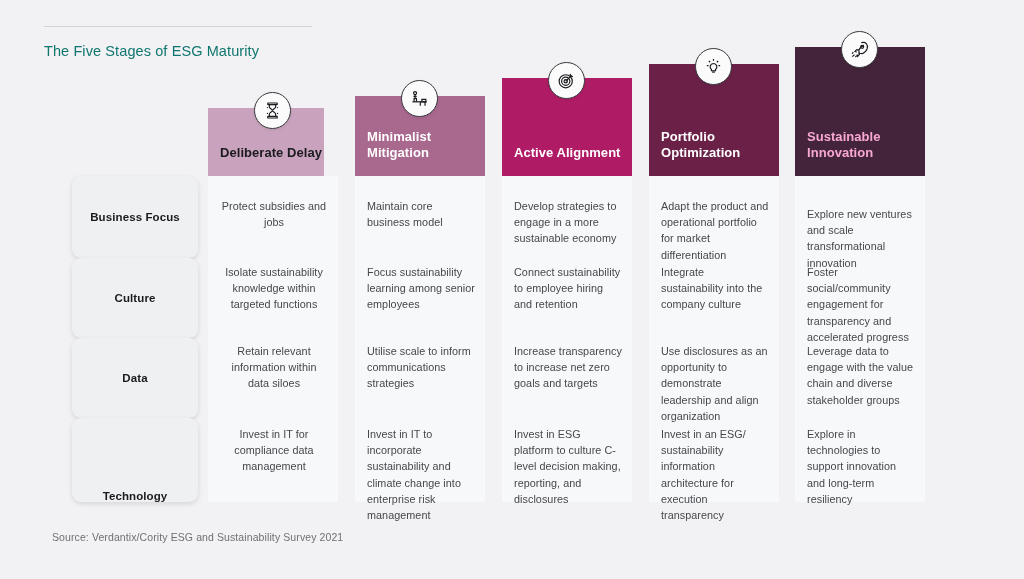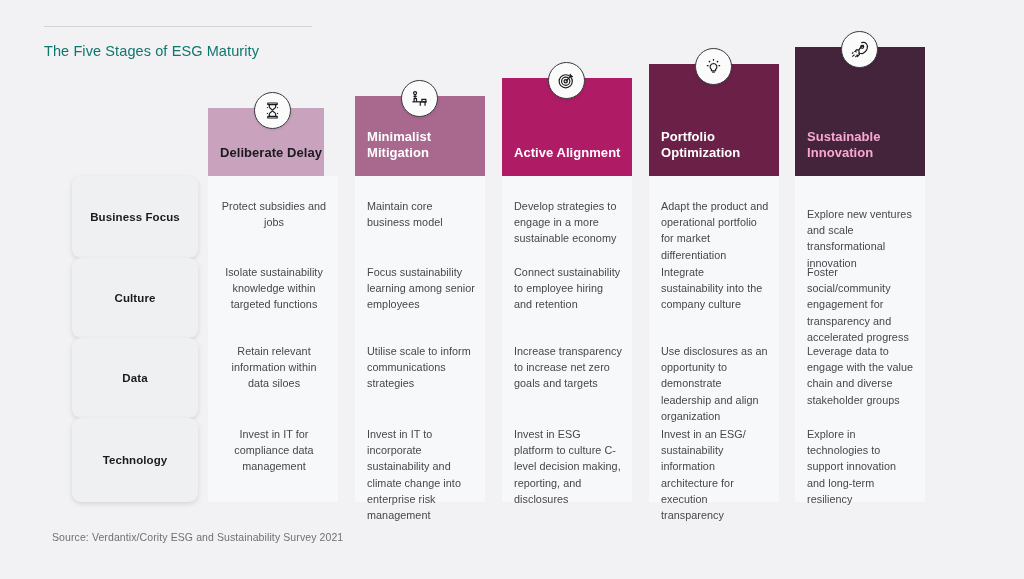--- a/index.html
+++ b/index.html
@@ -99,21 +99,21 @@
   <div class="rail">
     <div class="rowlabel" style="top:0px;height:82px;">
       <span>Business Focus</span>
     </div>
     <div class="rowlabel" style="top:82px;height:80px;">
       <span>Culture</span>
     </div>
     <div class="rowlabel" style="top:162px;height:80px;">
       <span>Data</span>
     </div>
-    <div class="rowlabel" style="top:242px;height:84px;">
+    <div class="rowlabel" style="top:242px;height:84px;align-items:flex-end;">
       <span>Technology</span>
     </div>
   </div>
 
   <div class="col" style="left:208px;width:130px;">
     <div class="badge" style="left:46px;top:92px;">
       <svg width="19" height="19" viewBox="0 0 24 24" fill="none" stroke="#1b1b1f" stroke-width="1.5">
         <rect x="6" y="2.5" width="12" height="2" rx=".4"></rect>
         <rect x="6" y="19.5" width="12" height="2" rx=".4"></rect>
         <path d="M8 4.5v3.2c0 1.6 4 2.6 4 4.3 0-1.7 4-2.7 4-4.3V4.5"></path>

